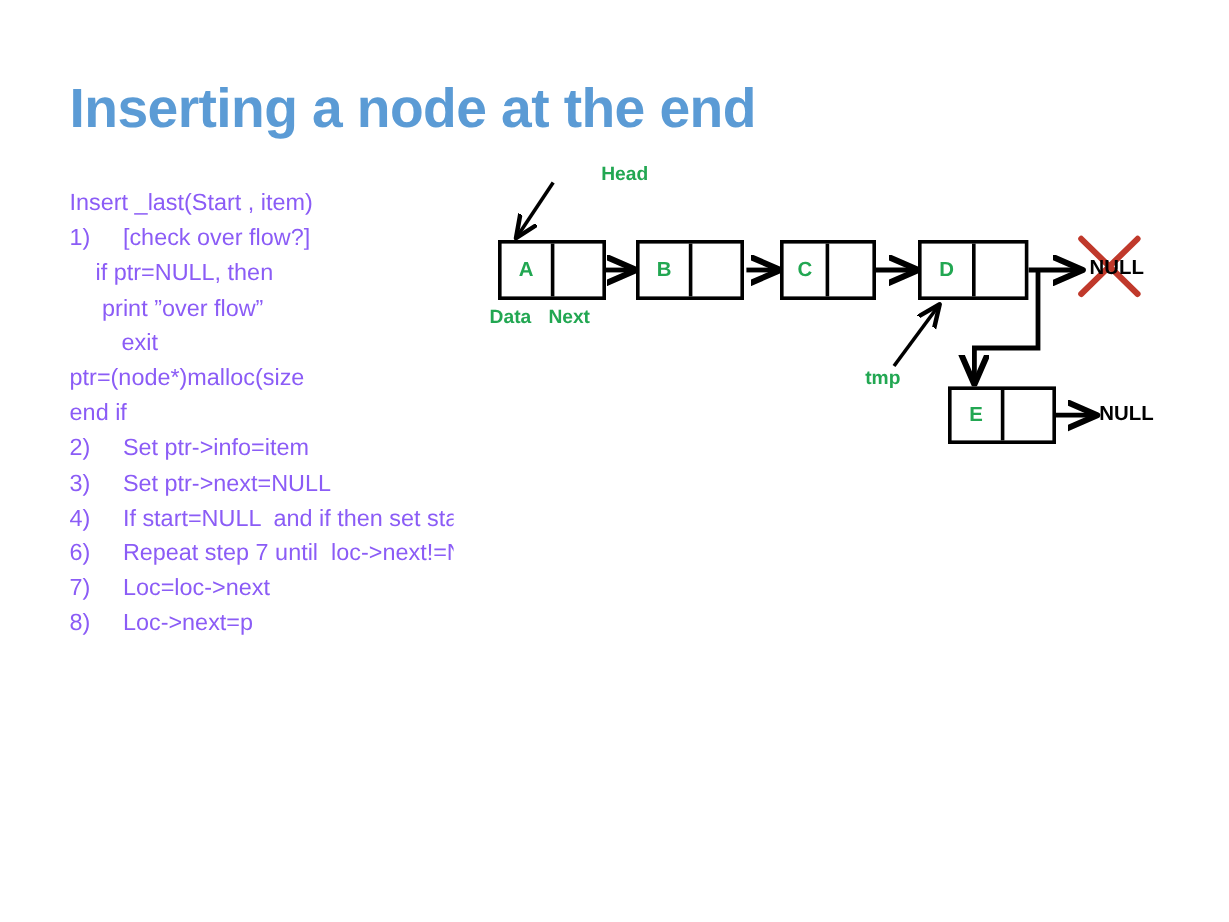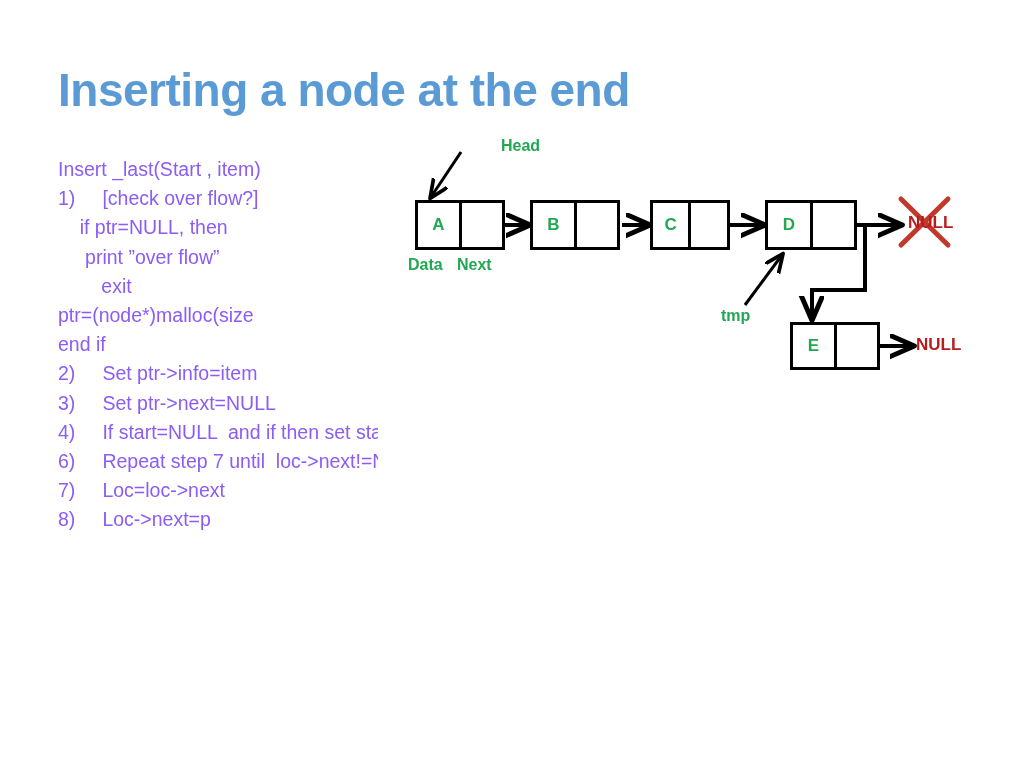--- a/index.html
+++ b/index.html
@@ -86,21 +86,21 @@
   }
   .green-label {
     position: absolute;
     color: #22A752;
     font-weight: bold;
     font-size: 16px;
     white-space: nowrap;
   }
   .null-label {
     position: absolute;
-    color: #b91c1c;
+    color: #000000;
     font-weight: bold;
     font-size: 17px;
     white-space: nowrap;
   }
 </style>
 </head>
 <body>
 
 <div id="slide">
 

